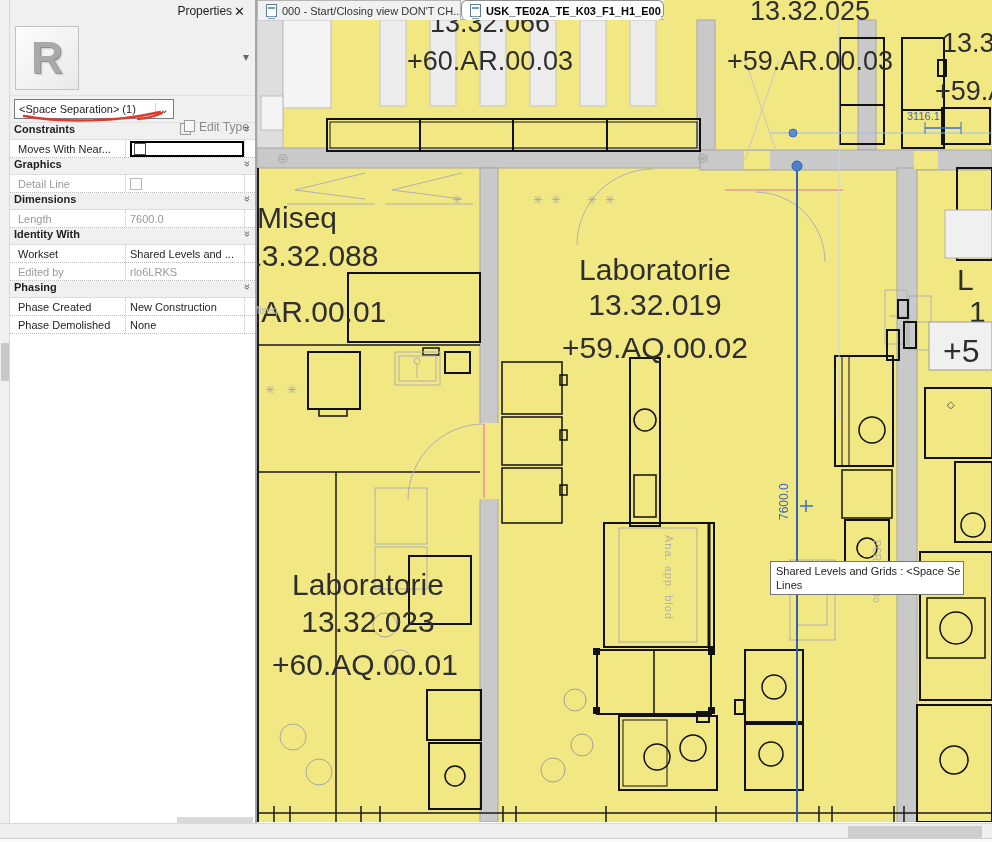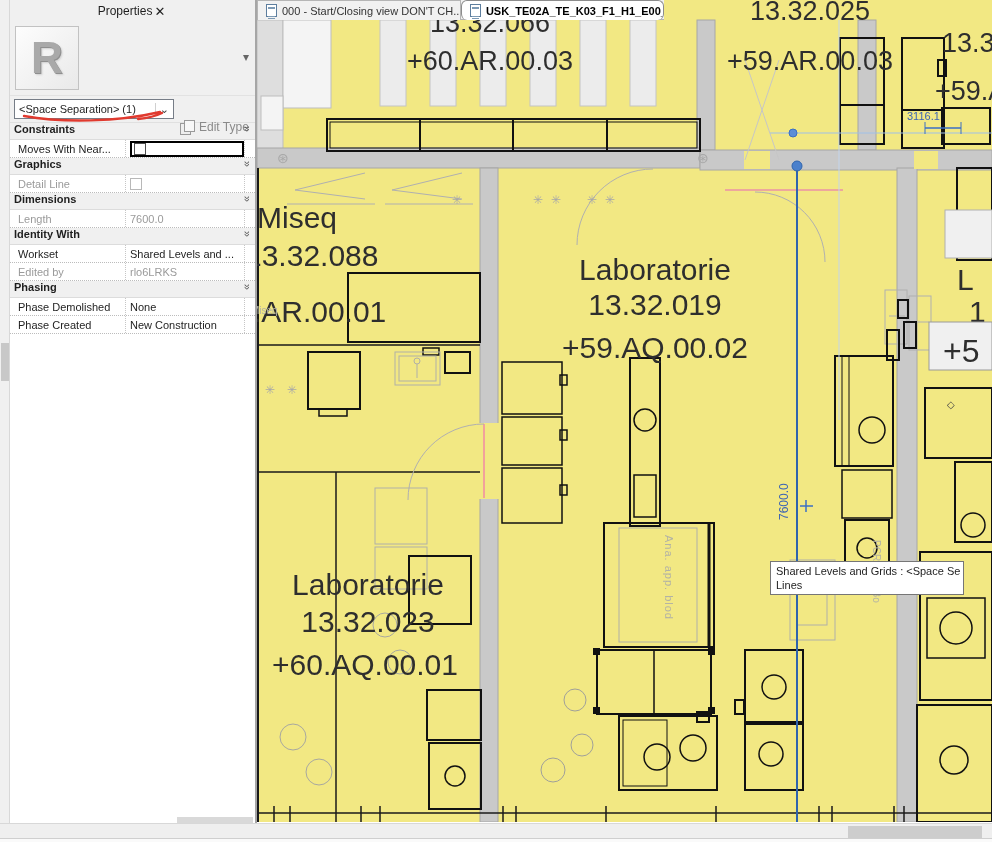--- a/index.html
+++ b/index.html
@@ -6,21 +6,21 @@
   html,body { width:992px; height:842px; }
   body { font-family:"Liberation Sans", sans-serif; background:#ffffff; overflow:hidden; }
   .root { position:relative; width:992px; height:842px; background:#ffffff; overflow:hidden; }
 
   
   .left-strip { position:absolute; left:0; top:0; width:10px; height:842px; background:#f0f0f0; border-right:1px solid #d8d8d8; }
   .left-strip-thumb { position:absolute; left:1px; top:343px; width:8px; height:38px; background:#c8c8c8; }
 
   
   .props { position:absolute; left:10px; top:0; width:247px; height:842px; background:#ffffff; border-right:2px solid #a6a6a6; }
-  .props-title { height:22px; background:#f0f0f0; display:flex; align-items:center; justify-content:center; padding:0 8px 0 8px; font-size:12px; color:#1e1e1e; }
+  .props-title { height:22px; background:#f0f0f0; display:flex; align-items:center; justify-content:flex-end; padding:0 8px 0 8px; font-size:12px; color:#1e1e1e; }
   .props-close { font-size:13px; color:#1e1e1e; cursor:pointer; padding:0 2px; }
   .preview-area { height:74px; background:#f0f0f0; position:relative; border-bottom:1px solid #e2e2e2; }
   .preview-img { position:absolute; left:5px; top:4px; width:64px; height:64px; background:linear-gradient(135deg,#fdfdfd,#e9e9e9); border:1px solid #c2c2c2; display:flex; align-items:center; justify-content:center; }
   .preview-letter { font-size:44px; font-weight:bold; color:#a9a9a9; text-shadow:1px 1px 0 #8f8f8f, 2px 2px 2px #cfcfcf; }
   .preview-caret { position:absolute; right:6px; top:28px; color:#666; font-size:12px; }
   .selector-row { height:26px; background:#f0f0f0; display:flex; align-items:center; padding:2px 4px 2px 4px; gap:6px; position:relative; }
   .type-combo { flex:0 0 160px; height:20px; background:#ffffff; border:1px solid #767d87; display:flex; align-items:center; justify-content:space-between; padding:0 4px; font-size:11px; color:#1e1e1e; }
   .type-combo .chev { color:#444; font-size:11px; border-left:1px solid #d0d0d0; padding-left:4px; }
   .edit-type { display:flex; align-items:center; gap:4px; color:#8a8a8a; font-size:12px;margin-top:36px; }
   .et-icon { position:relative; width:15px; height:14px; display:inline-block; }
@@ -407,29 +407,29 @@
       <div class="prow">
         <div class="lbl dim">Edited by</div>
         <div class="val dim">rlo6LRKS</div>
         <div class="mini"></div>
       </div>
       <div class="sec">
         <span>Phasing</span>
           <span class="collapse">«</span>
       </div>
       <div class="prow">
+        <div class="lbl">Phase Created</div>
+        <div class="val">New Construction</div>
+        <div class="mini"></div>
+      </div>
+      <div class="prow">
         <div class="lbl">Phase Demolished</div>
         <div class="val">None</div>
         <div class="mini"></div>
       </div>
-      <div class="prow">
-        <div class="lbl">Phase Created</div>
-        <div class="val">New Construction</div>
-        <div class="mini"></div>
-      </div>
     </div>
 
     <div class="props-bottom"></div>
   </div>
 
   <div class="bottom-strip">
     <div class="bottom-thumb"></div>
   </div>
   <div class="bottom-rest"></div>
 

